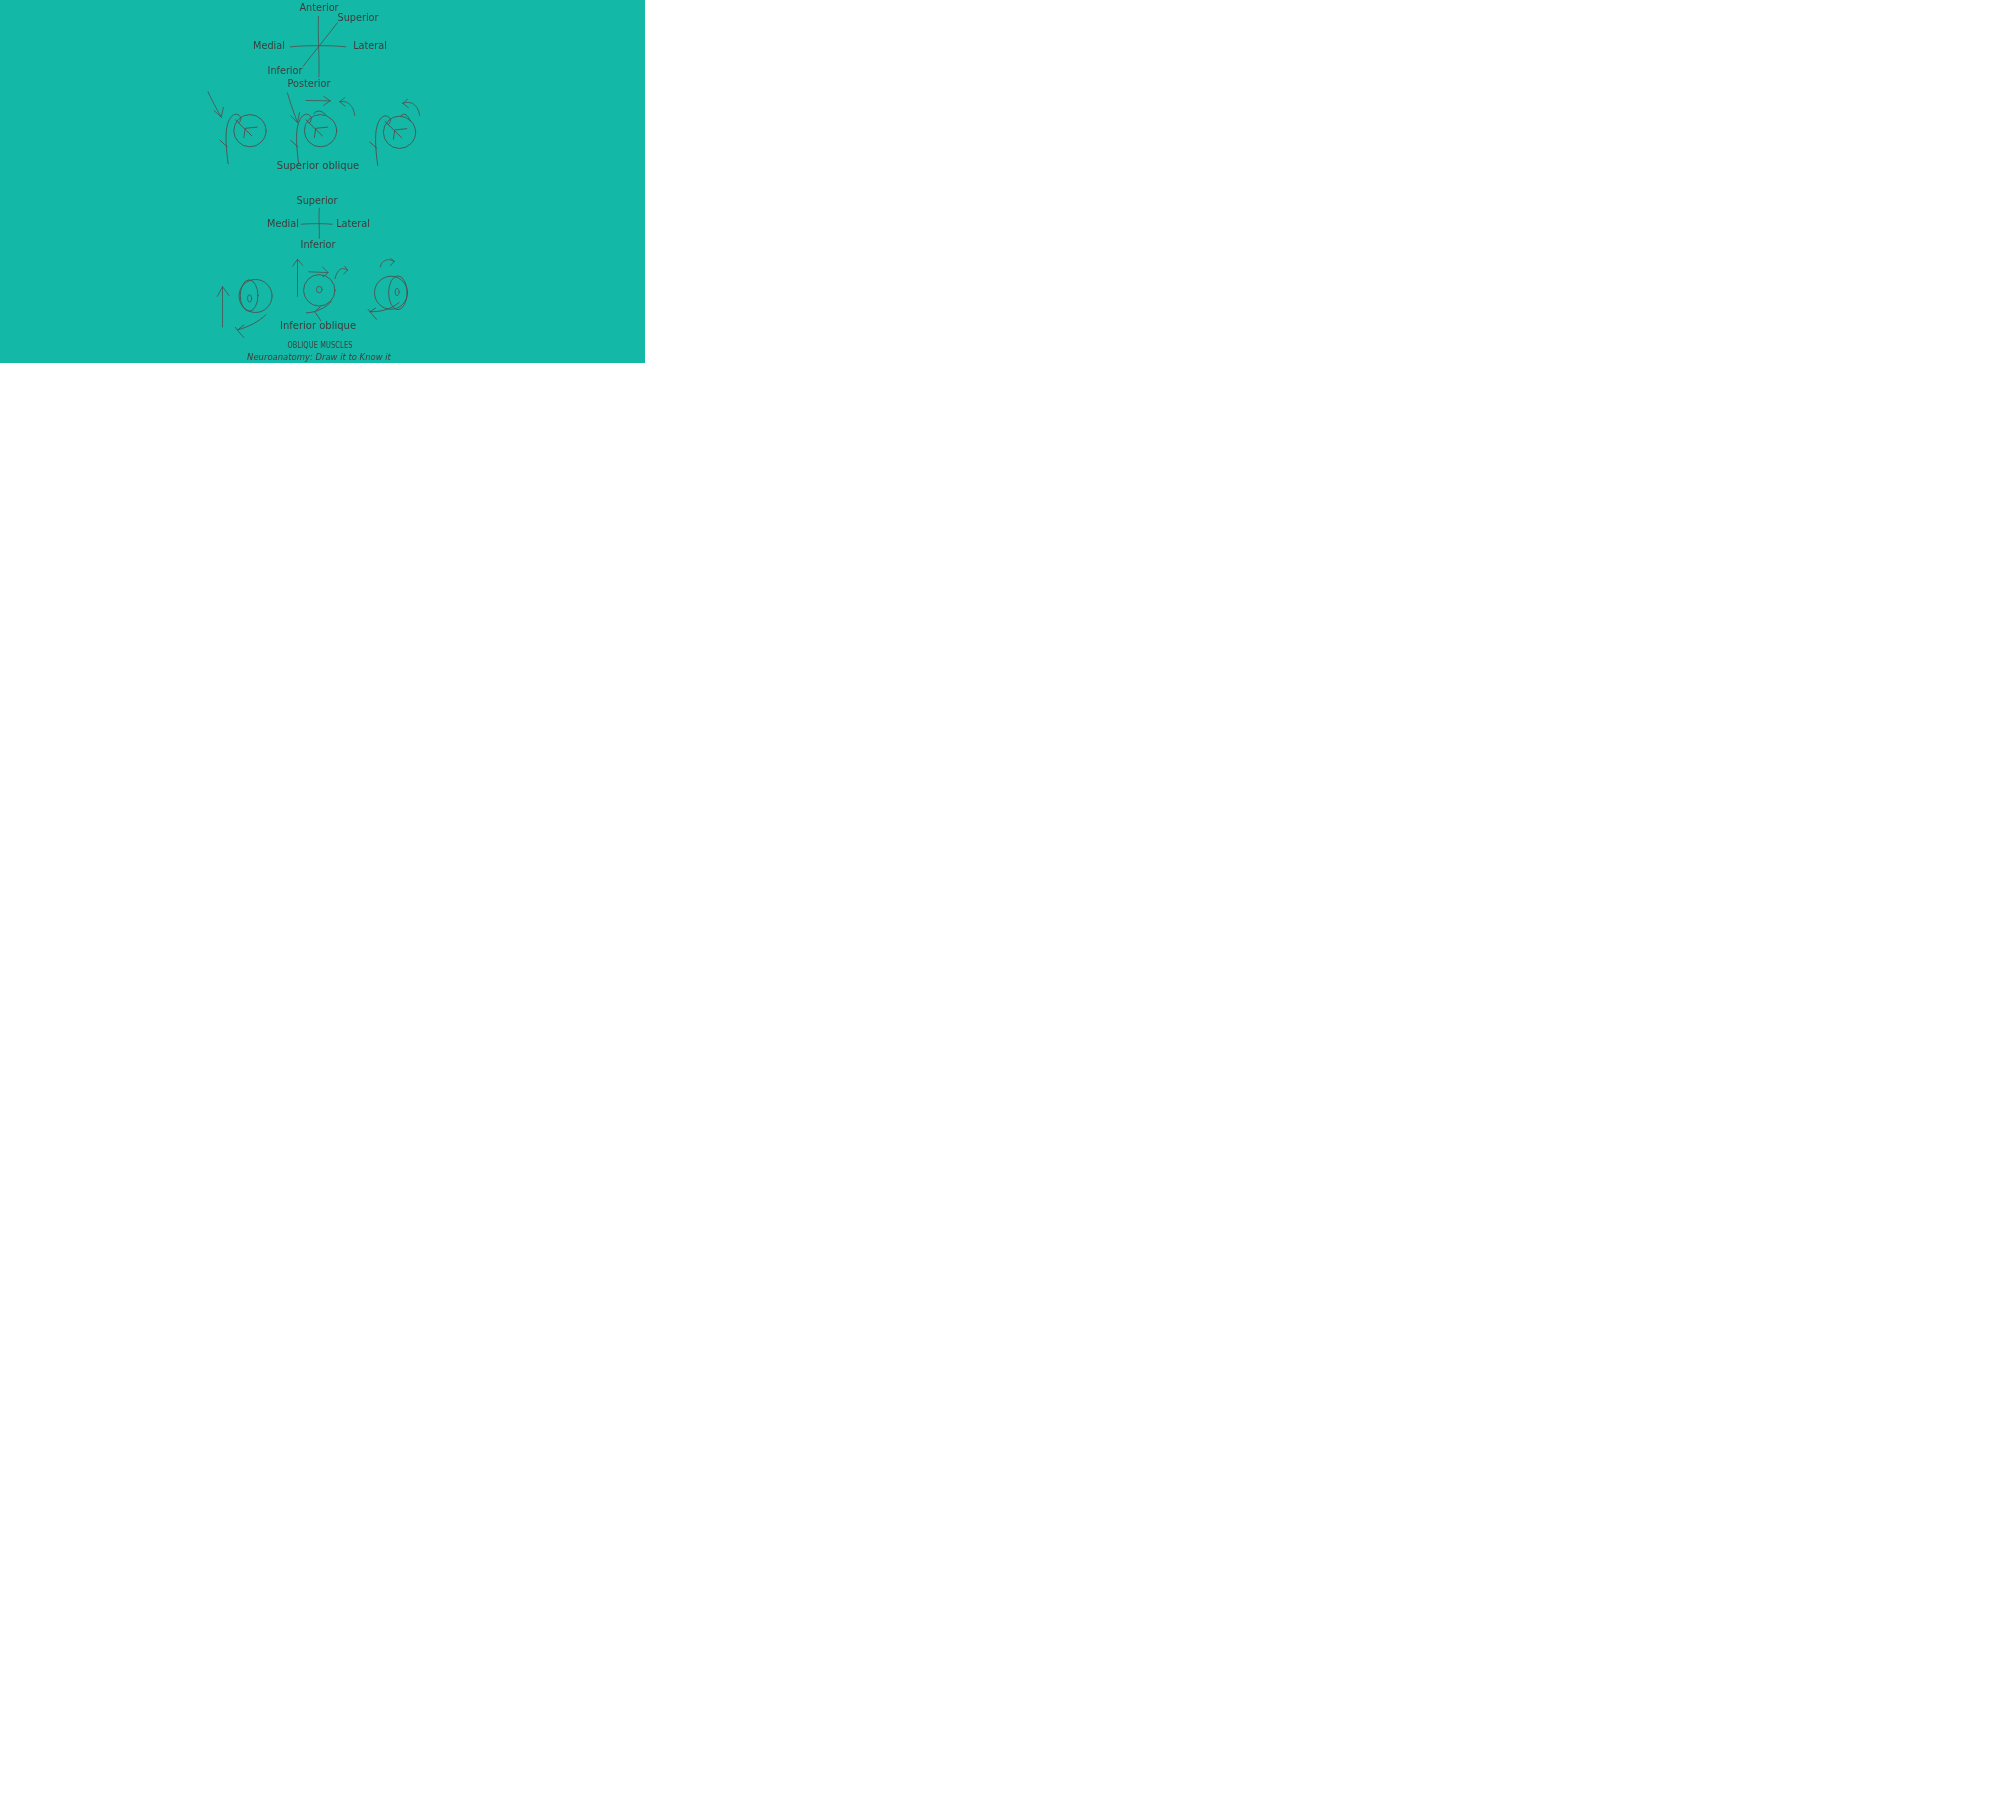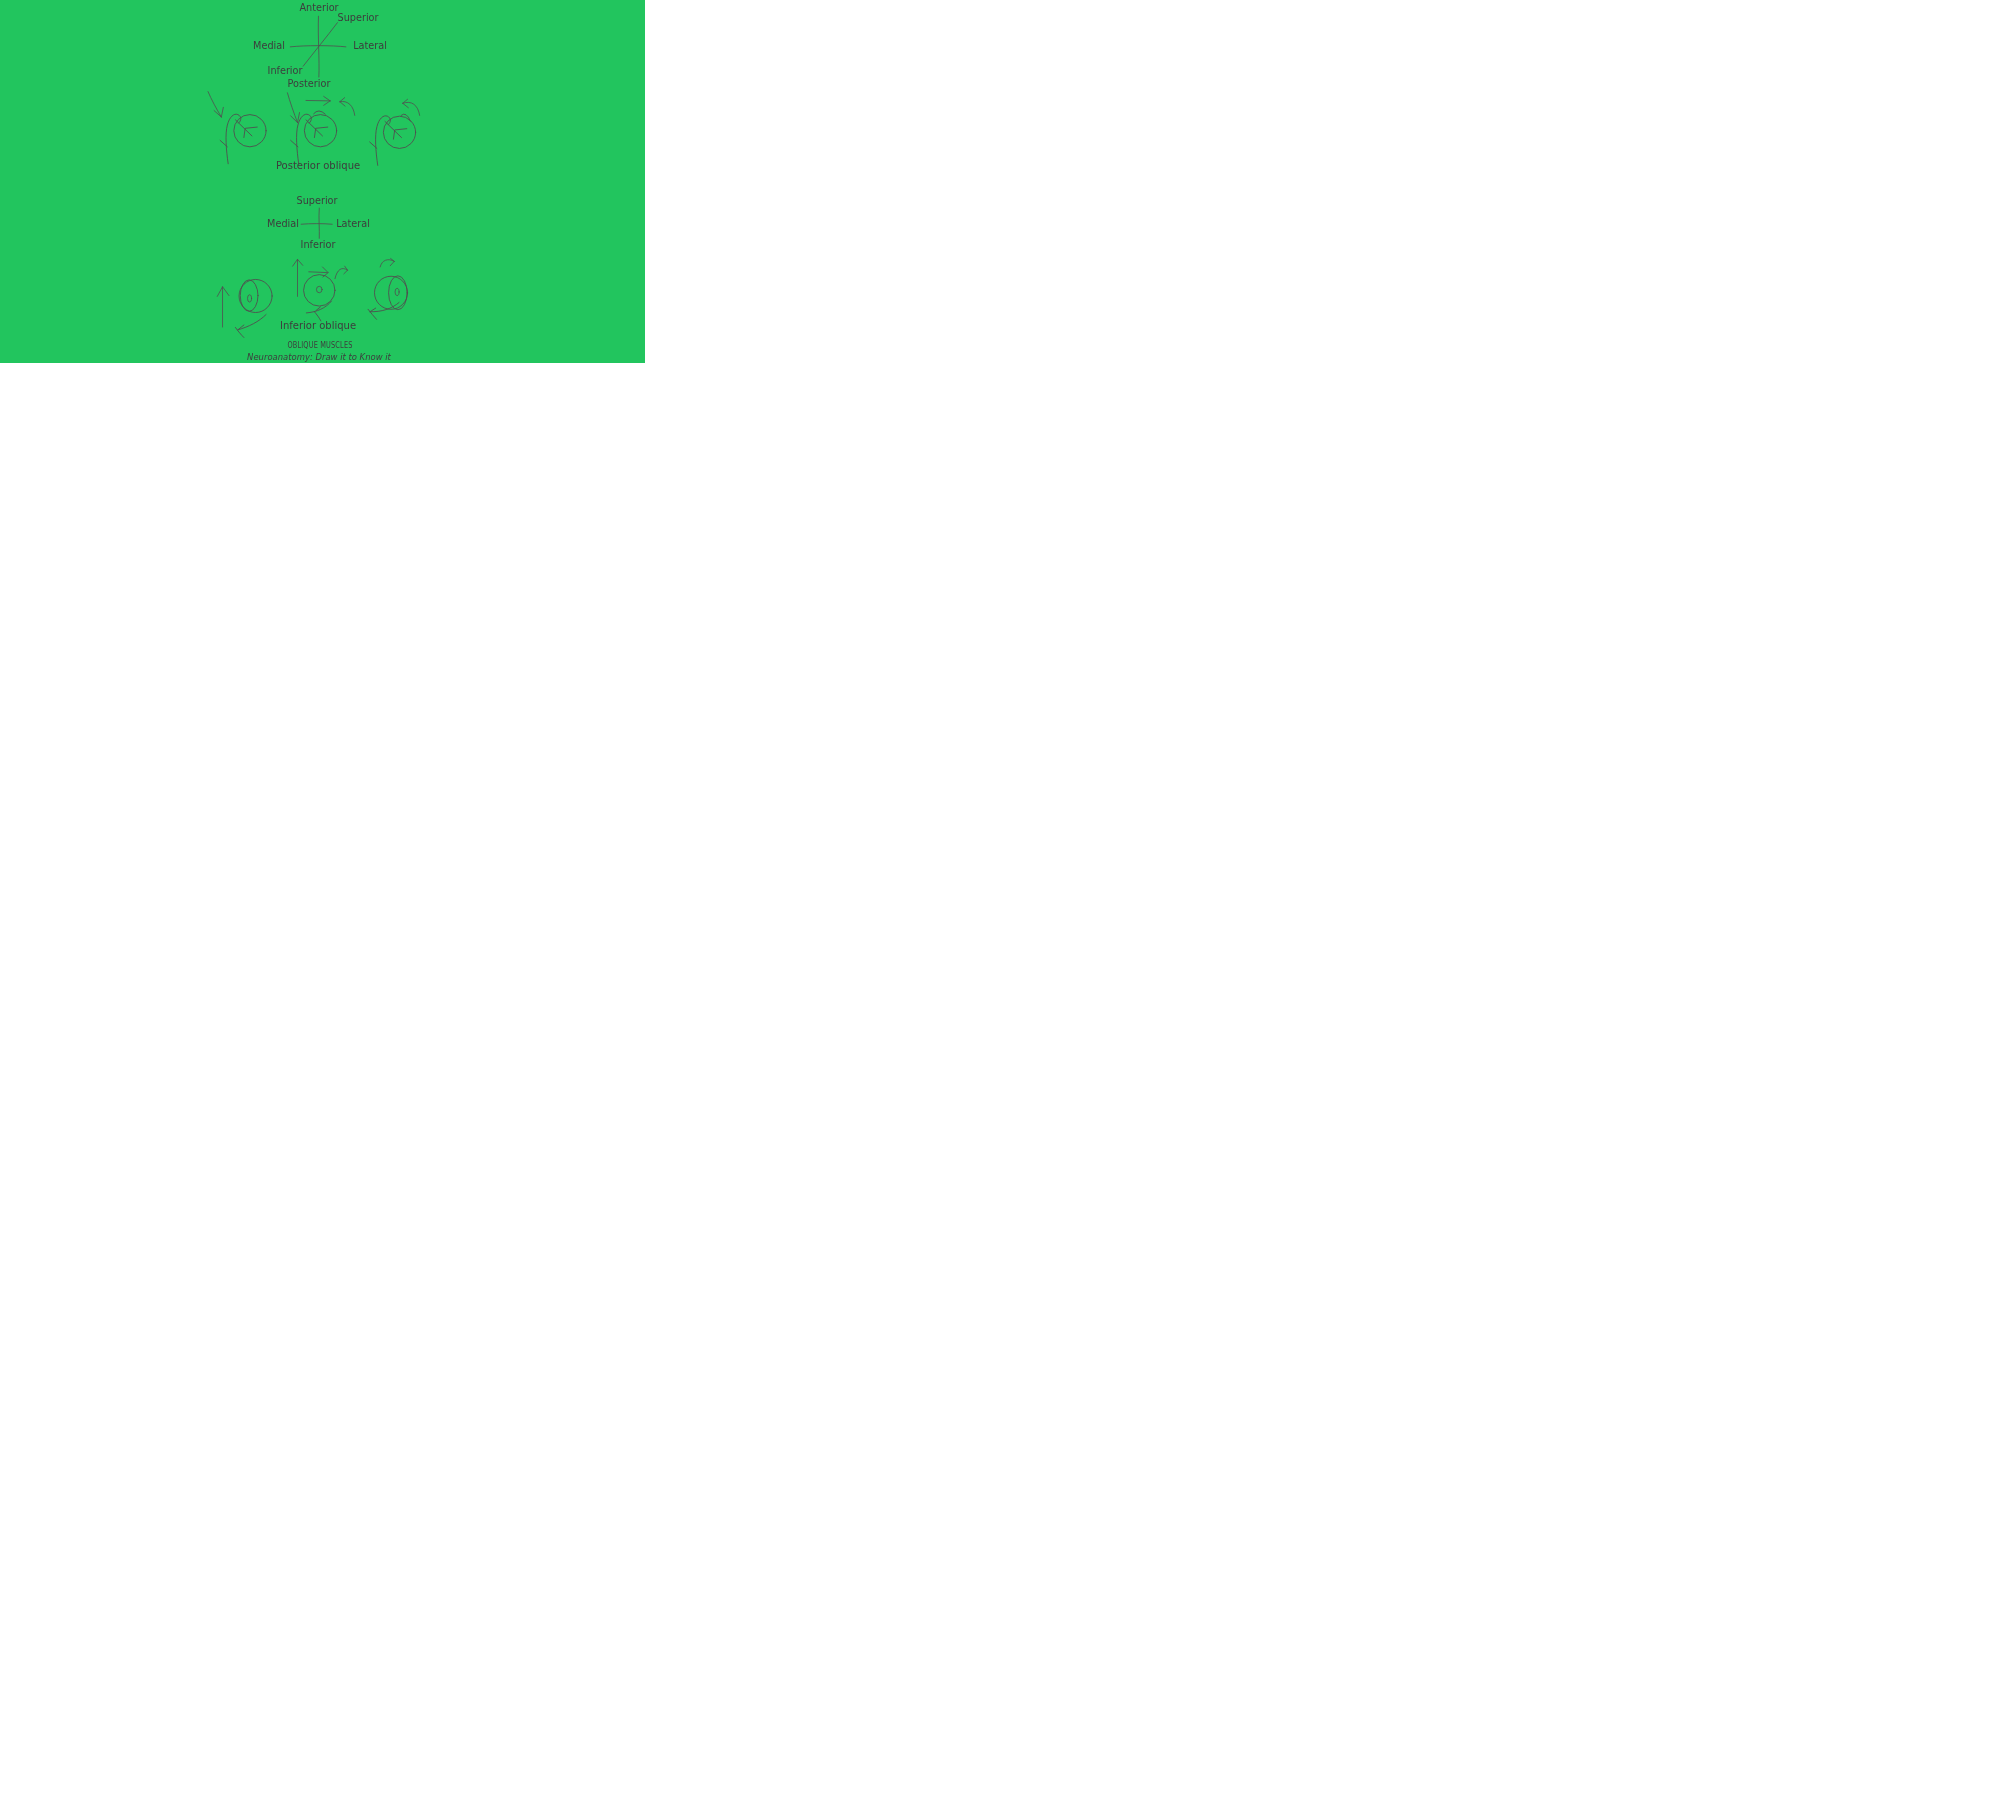--- a/index.html
+++ b/index.html
@@ -4,21 +4,21 @@
 <style>
   html, body {
     margin: 0;
     padding: 0;
     background: #ffffff;
   }
   .stage {
     position: relative;
     width: 645px;
     height: 363px;
-    background: #22c55e;
+    background: #14b8a6;
     overflow: hidden;
     font-family: "DejaVu Sans", "Liberation Sans", sans-serif;
   }
   .art {
     position: absolute;
     left: 0;
     top: 0;
   }
   .lbl {
     position: absolute;
@@ -120,21 +120,21 @@
     </g>
   </svg>
 
   <div class="lbl" style="left:319px; top:7.7px;">Anterior</div>
   <div class="lbl" style="left:358px; top:17.7px;">Superior</div>
   <div class="lbl" style="left:269px; top:46px;">Medial</div>
   <div class="lbl" style="left:370px; top:46px;">Lateral</div>
   <div class="lbl" style="left:285px; top:71px;">Inferior</div>
   <div class="lbl" style="left:309px; top:84px;">Posterior</div>
 
-  <div class="lbl row-label" style="left:318px; top:166px;">Posterior oblique</div>
+  <div class="lbl row-label" style="left:318px; top:166px;">Superior oblique</div>
 
   <div class="lbl" style="left:317px; top:201px;">Superior</div>
   <div class="lbl" style="left:283px; top:224px;">Medial</div>
   <div class="lbl" style="left:353px; top:224px;">Lateral</div>
   <div class="lbl" style="left:318px; top:245px;">Inferior</div>
 
   <div class="lbl row-label" style="left:318px; top:326px;">Inferior oblique</div>
 
   <div class="lbl footer-title" style="left:320px; top:346px;">OBLIQUE MUSCLES</div>
   <div class="lbl footer-subtitle" style="left:319px; top:357px;">Neuroanatomy: Draw it to Know it</div>

